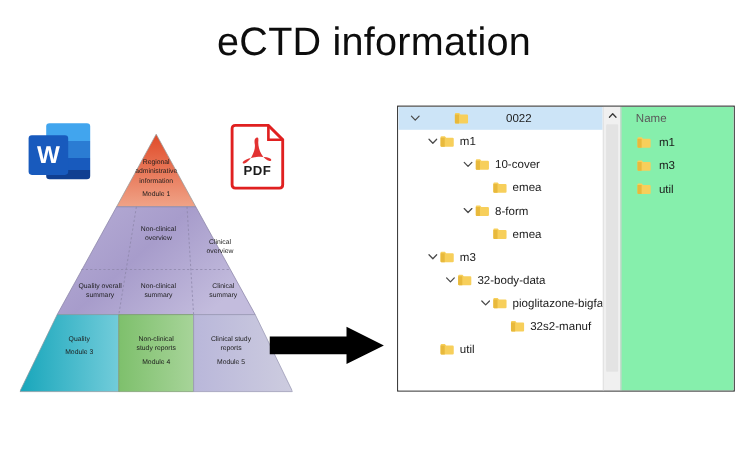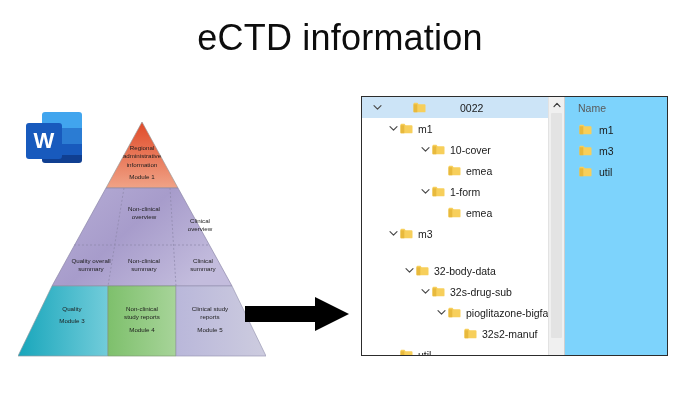--- a/index.html
+++ b/index.html
@@ -177,21 +177,21 @@
     left: 2px;
     top: 16px;
     width: 11px;
     height: 225px;
     background: #e3e3e3;
     border-radius: 1px;
   }
   #list-pane {
     flex: 1 1 auto;
     height: 100%;
-    background: #7dd3fc;
+    background: #86efac;
     border-left: 1px solid #cfcfcf;
     position: relative;
     overflow: hidden;
   }
 
   .tree-row {
     height: 21px;
     display: flex;
     align-items: center;
     white-space: nowrap;
@@ -258,20 +258,32 @@
 
 <div id="illustration">
 
   <div id="word-icon">
     <div class="page-back"></div>
     <div class="tile">
       <span>W</span>
     </div>
   </div>
 
+  <div id="pdf-icon">
+    <svg width="52" height="62" viewBox="0 0 52 62">
+      <path d="M3 5 Q3 2 6 2 L36 2 L49 15 L49 56 Q49 59 46 59 L6 59 Q3 59 3 56 Z" fill="#ffffff" stroke="#e02020" stroke-width="2.6"></path>
+      <path d="M36 2 L36 15 L49 15" fill="none" stroke="#e02020" stroke-width="2.4"></path>
+
+      <path d="M26 13 C23.5 13 23 16 23.6 19 C24.2 22.2 23 26 21 30 C19.2 33.5 16 36 14 36.6
+               C12.4 37.1 12 35.6 13.6 34.4 C16 32.6 21 31 27 30.6 C32 30.3 36.5 31.2 38 32.4
+               C39.2 33.4 38.4 34.6 37 34.4 C34.6 34 31.6 31.6 29.6 28 C27.6 24.4 26.6 20 26.8 17
+               C27 14.4 27 13 26 13 Z" fill="#e02020" opacity="0.92"></path>
+    </svg>
+    <div class="pdf-label">PDF</div>
+  </div>
 
   <div id="pyramid">
     <svg width="248" height="270" viewBox="0 0 248 270">
       <defs>
         <linearGradient id="gTop" x1="0" y1="0" x2="0" y2="1">
           <stop offset="0%" stop-color="#e04a28"></stop>
           <stop offset="100%" stop-color="#f0a387"></stop>
         </linearGradient>
         <linearGradient id="gMid" x1="0" y1="0" x2="1" y2="0.6">
           <stop offset="0%" stop-color="#b7aed6"></stop>
@@ -422,21 +434,21 @@
           <svg width="9" height="7" viewBox="0 0 9 7">
             <path d="M1 1.6 L4.5 5.2 L8 1.6" fill="none" stroke="#4a4a4a" stroke-width="1.15" stroke-linecap="round" stroke-linejoin="round"></path>
           </svg>
         </span>
         <span class="folder-ico">
           <svg width="13" height="11" viewBox="0 0 13 11">
             <path d="M0.5 1.8 Q0.5 0.8 1.5 0.8 L4.4 0.8 L5.6 2.2 L11.5 2.2 Q12.5 2.2 12.5 3.2 L12.5 9.4 Q12.5 10.3 11.5 10.3 L1.5 10.3 Q0.5 10.3 0.5 9.4 Z" fill="#f7cf5b"></path>
             <path d="M2.3 2.2 L4.3 2.2 L4.3 10.3 L1.5 10.3 Q0.5 10.3 0.5 9.4 L0.5 2.2 Z" fill="#e8b93c"></path>
           </svg>
         </span>
-        <span class="tree-name">1-form</span>
+        <span class="tree-name">8-form</span>
       </div>
       <div class="tree-row" style="padding-left: 72px;">
         <span class="tree-chev empty"></span>
         <span class="folder-ico">
           <svg width="13" height="11" viewBox="0 0 13 11">
             <path d="M0.5 1.8 Q0.5 0.8 1.5 0.8 L4.4 0.8 L5.6 2.2 L11.5 2.2 Q12.5 2.2 12.5 3.2 L12.5 9.4 Q12.5 10.3 11.5 10.3 L1.5 10.3 Q0.5 10.3 0.5 9.4 Z" fill="#f7cf5b"></path>
             <path d="M2.3 2.2 L4.3 2.2 L4.3 10.3 L1.5 10.3 Q0.5 10.3 0.5 9.4 L0.5 2.2 Z" fill="#e8b93c"></path>
           </svg>
         </span>
         <span class="tree-name">emea</span>
@@ -448,47 +460,33 @@
           </svg>
         </span>
         <span class="folder-ico">
           <svg width="13" height="11" viewBox="0 0 13 11">
             <path d="M0.5 1.8 Q0.5 0.8 1.5 0.8 L4.4 0.8 L5.6 2.2 L11.5 2.2 Q12.5 2.2 12.5 3.2 L12.5 9.4 Q12.5 10.3 11.5 10.3 L1.5 10.3 Q0.5 10.3 0.5 9.4 Z" fill="#f7cf5b"></path>
             <path d="M2.3 2.2 L4.3 2.2 L4.3 10.3 L1.5 10.3 Q0.5 10.3 0.5 9.4 L0.5 2.2 Z" fill="#e8b93c"></path>
           </svg>
         </span>
         <span class="tree-name">m3</span>
       </div>
-      <div class="tree-row" style="padding-left: 40px; margin-top: 16px;">
+      <div class="tree-row" style="padding-left: 40px;">
         <span class="tree-chev">
           <svg width="9" height="7" viewBox="0 0 9 7">
             <path d="M1 1.6 L4.5 5.2 L8 1.6" fill="none" stroke="#4a4a4a" stroke-width="1.15" stroke-linecap="round" stroke-linejoin="round"></path>
           </svg>
         </span>
         <span class="folder-ico">
           <svg width="13" height="11" viewBox="0 0 13 11">
             <path d="M0.5 1.8 Q0.5 0.8 1.5 0.8 L4.4 0.8 L5.6 2.2 L11.5 2.2 Q12.5 2.2 12.5 3.2 L12.5 9.4 Q12.5 10.3 11.5 10.3 L1.5 10.3 Q0.5 10.3 0.5 9.4 Z" fill="#f7cf5b"></path>
             <path d="M2.3 2.2 L4.3 2.2 L4.3 10.3 L1.5 10.3 Q0.5 10.3 0.5 9.4 L0.5 2.2 Z" fill="#e8b93c"></path>
           </svg>
         </span>
         <span class="tree-name">32-body-data</span>
-      </div>
-      <div class="tree-row" style="padding-left: 56px;">
-        <span class="tree-chev">
-          <svg width="9" height="7" viewBox="0 0 9 7">
-            <path d="M1 1.6 L4.5 5.2 L8 1.6" fill="none" stroke="#4a4a4a" stroke-width="1.15" stroke-linecap="round" stroke-linejoin="round"></path>
-          </svg>
-        </span>
-        <span class="folder-ico">
-          <svg width="13" height="11" viewBox="0 0 13 11">
-            <path d="M0.5 1.8 Q0.5 0.8 1.5 0.8 L4.4 0.8 L5.6 2.2 L11.5 2.2 Q12.5 2.2 12.5 3.2 L12.5 9.4 Q12.5 10.3 11.5 10.3 L1.5 10.3 Q0.5 10.3 0.5 9.4 Z" fill="#f7cf5b"></path>
-            <path d="M2.3 2.2 L4.3 2.2 L4.3 10.3 L1.5 10.3 Q0.5 10.3 0.5 9.4 L0.5 2.2 Z" fill="#e8b93c"></path>
-          </svg>
-        </span>
-        <span class="tree-name">32s-drug-sub</span>
       </div>
       <div class="tree-row" style="padding-left: 72px;">
         <span class="tree-chev">
           <svg width="9" height="7" viewBox="0 0 9 7">
             <path d="M1 1.6 L4.5 5.2 L8 1.6" fill="none" stroke="#4a4a4a" stroke-width="1.15" stroke-linecap="round" stroke-linejoin="round"></path>
           </svg>
         </span>
         <span class="folder-ico">
           <svg width="13" height="11" viewBox="0 0 13 11">
             <path d="M0.5 1.8 Q0.5 0.8 1.5 0.8 L4.4 0.8 L5.6 2.2 L11.5 2.2 Q12.5 2.2 12.5 3.2 L12.5 9.4 Q12.5 10.3 11.5 10.3 L1.5 10.3 Q0.5 10.3 0.5 9.4 Z" fill="#f7cf5b"></path>

